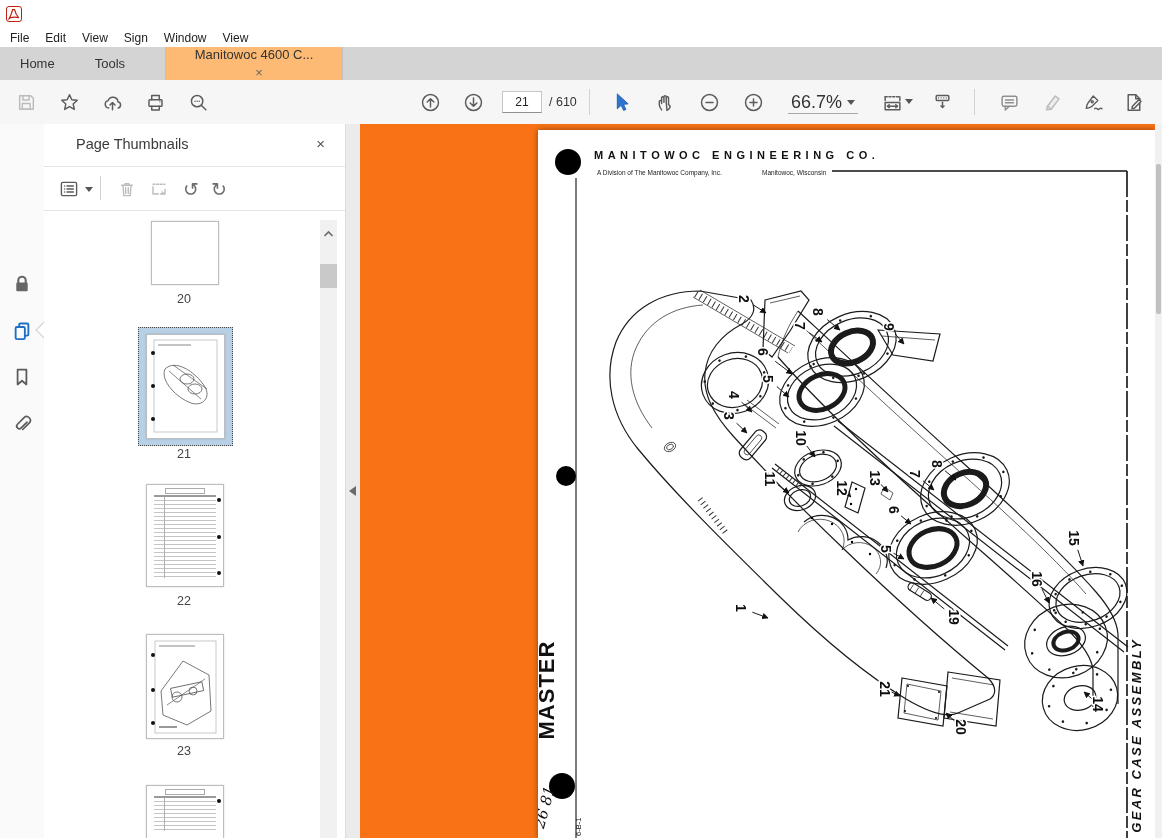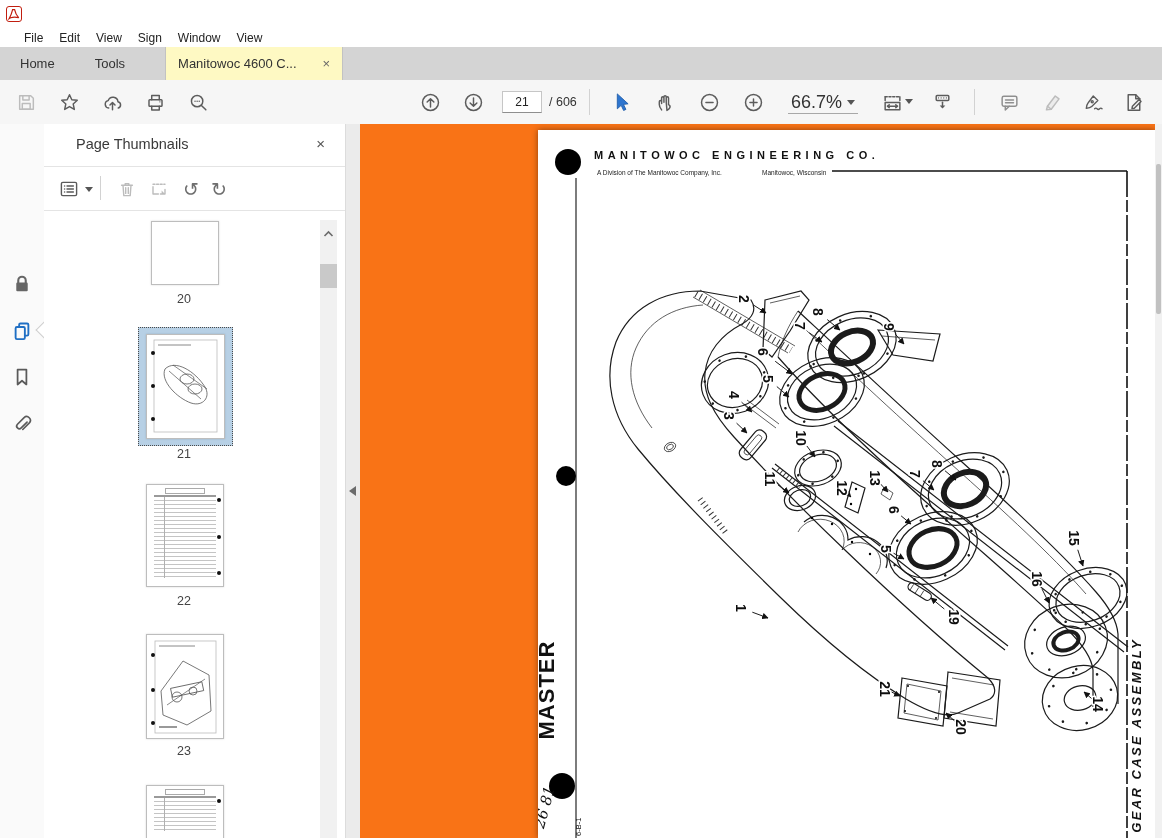--- a/index.html
+++ b/index.html
@@ -7,27 +7,27 @@
        font-family:"Liberation Sans",sans-serif;background:#fff;color:#222;}
   
   #titlebar{position:absolute;left:0;top:0;width:1162px;height:28px;background:#fff;
             display:flex;align-items:center;border-bottom:1px solid #f0f0f0;}
   #titlebar .appicon{width:16px;height:16px;margin:0 8px 0 6px;flex:0 0 auto;}
   #titlebar .title{font-size:12px;color:#000;}
   
   #menubar{position:absolute;left:0;top:28px;width:1162px;height:19px;background:#fff;
            display:flex;align-items:center;font-size:12px;color:#222;}
   #menubar span{padding:0 8px;cursor:default;}
-  #menubar span:first-child{margin-left:16px;}
+  #menubar span:first-child{margin-left:2px;}
   
   #tabbar{position:absolute;left:0;top:47px;width:1162px;height:33px;background:#d4d4d4;
           display:flex;align-items:stretch;font-size:13px;color:#333;}
   .tab{display:flex;align-items:center;justify-content:center;padding:0 20px;cursor:default;}
-  .tab.doc{background:#fef9c3;border-left:1px solid #c2c2c2;border-right:1px solid #c2c2c2;
-           margin-left:20px;width:152px;justify-content:space-between;padding:0 12px;}
+  .tab.doc{background:#fdba74;border-left:1px solid #c2c2c2;border-right:1px solid #c2c2c2;
+           margin-left:20px;width:152px;justify-content:space-between;padding:0 12px;flex-direction:column;}
   .tab .close{color:#666;font-size:13px;margin-left:10px;}
   
   #toolbar{position:absolute;left:0;top:80px;width:1162px;height:44px;background:#f6f6f6;
            border-bottom:1px solid #cfcfcf;}
   .tbtn{position:absolute;top:10px;width:24px;height:24px;display:flex;align-items:center;justify-content:center;}
   .tbtn svg{width:21px;height:21px;}
   .ic{fill:none;stroke:#5c5c5c;stroke-width:1.4;stroke-linecap:round;stroke-linejoin:round;}
   .ic-dis{fill:none;stroke:#bcbcbc;stroke-width:1.4;stroke-linecap:round;stroke-linejoin:round;}
   .vdiv{position:absolute;top:9px;width:1px;height:26px;background:#d2d2d2;}
   #pageinput{position:absolute;left:502px;top:11px;width:38px;height:20px;border:1px solid #c6c6c6;
@@ -163,21 +163,21 @@
       </svg>
   </div>
   <div class="tbtn" style="left:461px">
     <svg viewBox="0 0 20 20" class="ic">
         <circle cx="10" cy="10" r="7.6"></circle>
         <path d="M10,5.8 v7.6 M6.8,10.4 10,13.6 13.2,10.4"></path>
       </svg>
   </div>
   <input id="pageinput" value="21" style="">
   <span id="pagecount">
-    <span>/</span>&nbsp;<span>606</span>
+    <span>/</span>&nbsp;<span>610</span>
   </span>
   <div class="vdiv" style="left:589px"></div>
   <div class="tbtn" style="left:609px">
     <svg viewBox="0 0 20 20">
         <path d="M6,1.8 L6,16 L9.7,12.7 L12,17.6 L14.2,16.6 L11.9,11.8 L16.3,11.3 Z" fill="#2d75cf" stroke="#1d5aa8" stroke-width="0.8"></path>
       </svg>
   </div>
   <div class="tbtn" style="left:653px">
     <svg viewBox="0 0 20 20" class="ic">
         <path d="M6.3,17 C5,15.4 4.1,13.6 4.1,11.8 L4.1,9.2 a1.1,1.1 0 0 1 2.2,0 L6.3,11 M6.3,10.2 L6.3,5.6 a1.1,1.1 0 0 1 2.2,0 L8.5,9.8 M8.5,9.4 L8.5,4.6 a1.1,1.1 0 0 1 2.2,0 L10.7,9.6 M10.7,9.8 L10.7,5.6 a1.1,1.1 0 0 1 2.2,0 L12.9,12 C14.1,12.6 14.6,13.5 14.2,14.7 C13.8,15.9 12.6,16.9 11.4,17.5 Z"></path>

